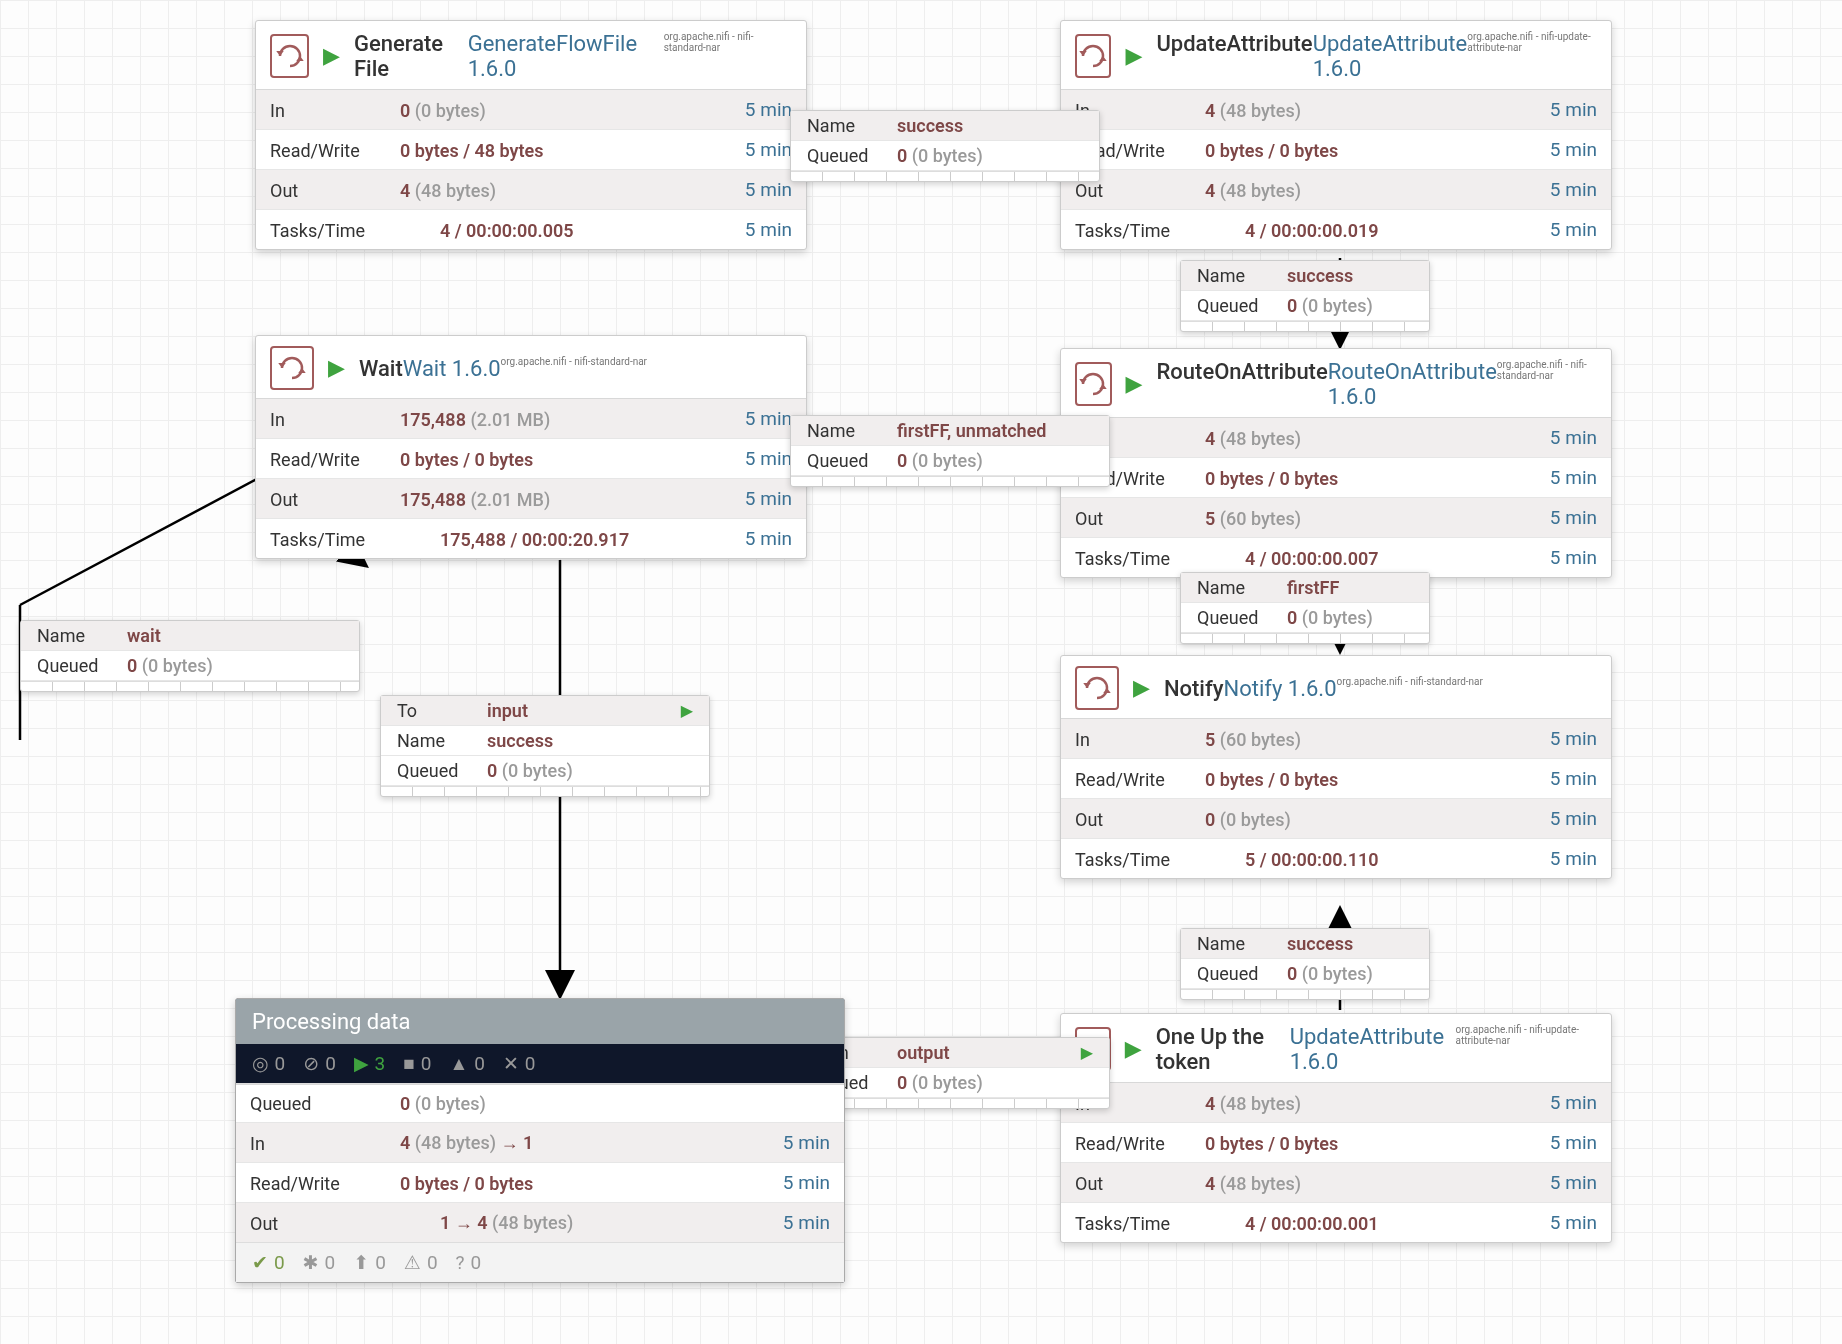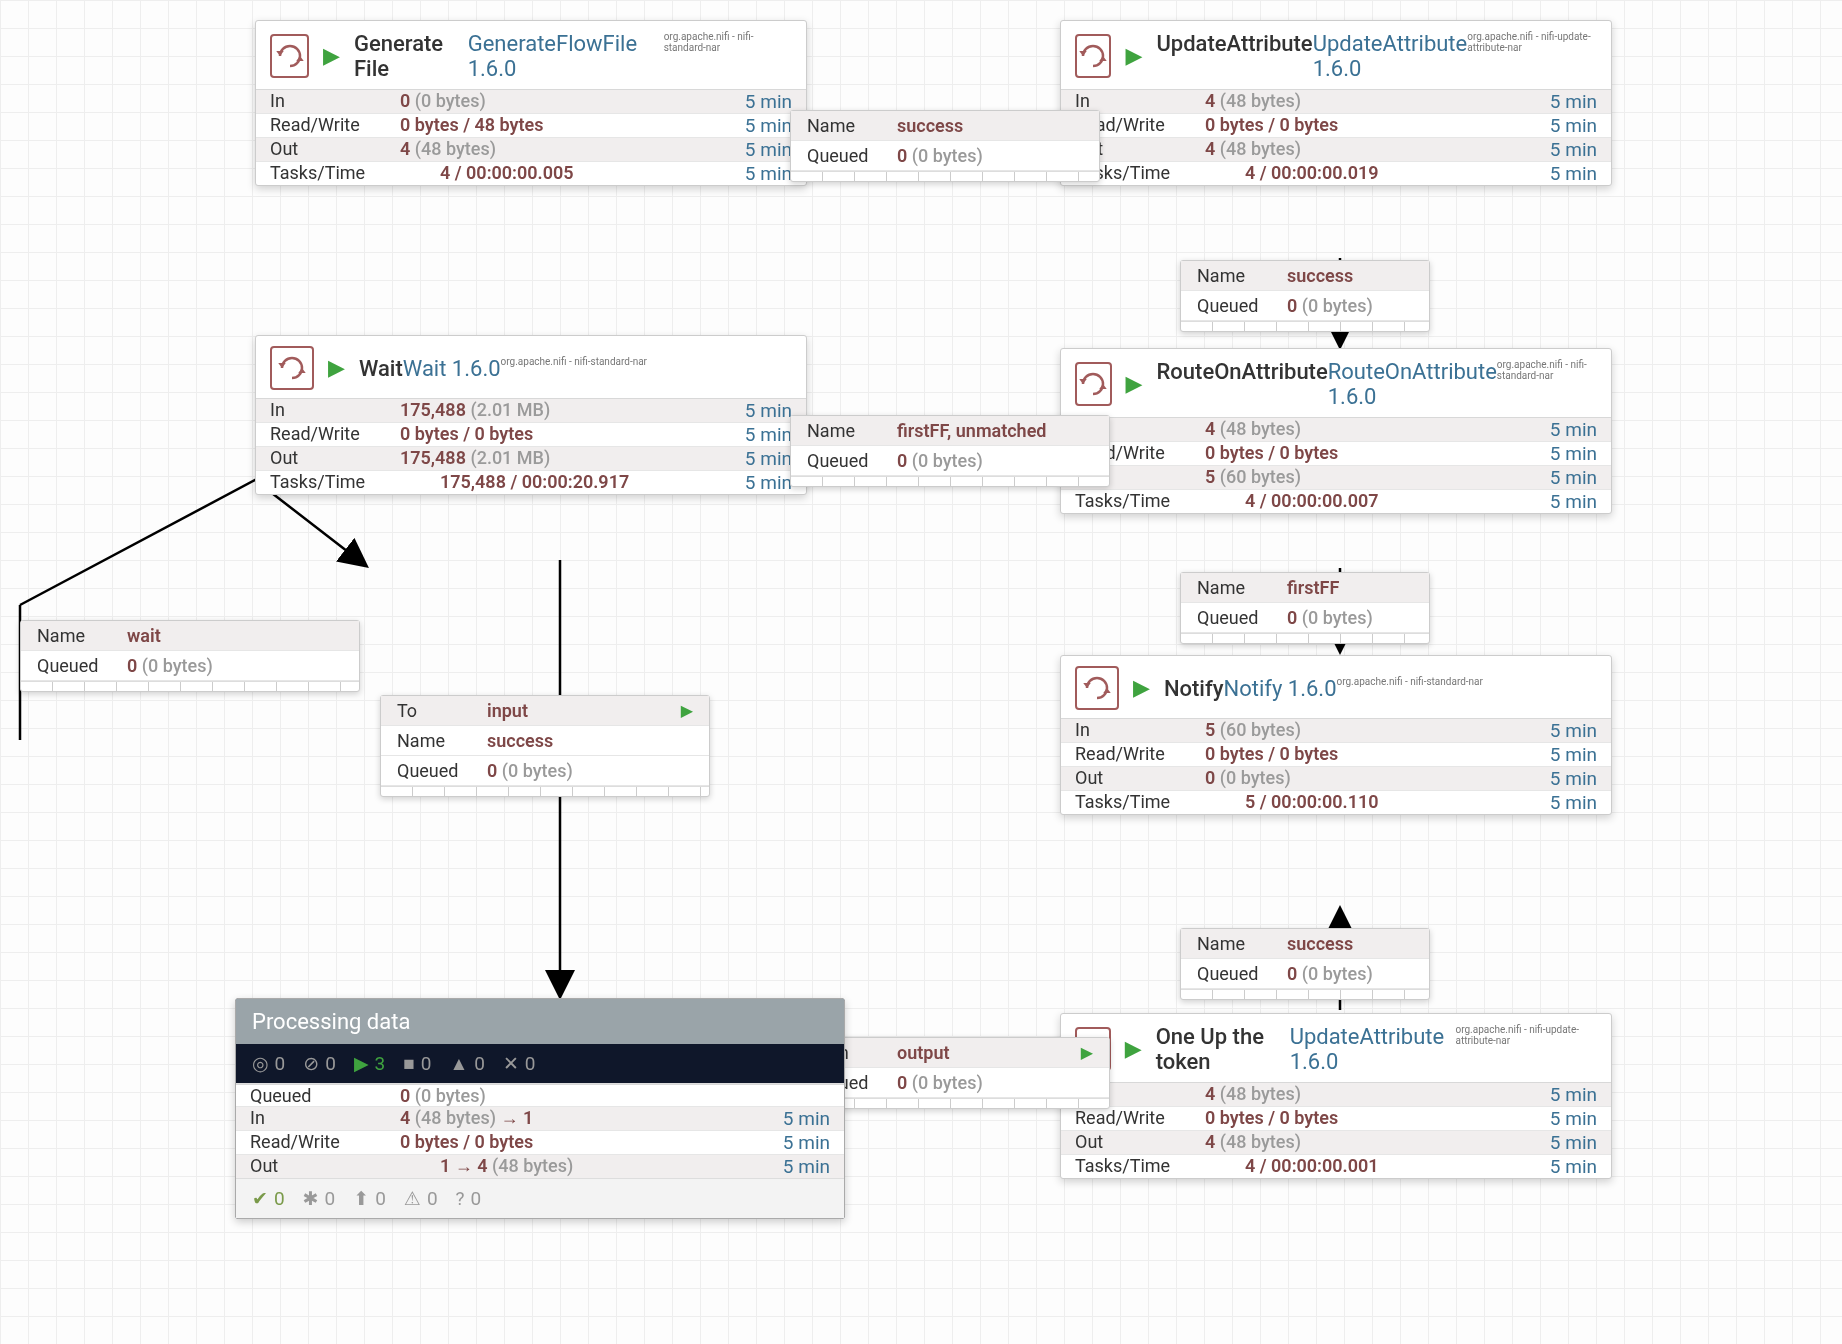--- a/index.html
+++ b/index.html
@@ -41,23 +41,23 @@
   }
   .proc-icon svg { width: 30px; height: 30px; }
   .run-icon { color: #3fa33f; font-size: 22px; line-height: 1; }
   .proc-titleblock { display: flex; flex-direction: row; }
   .proc-title { font-size: 22px; color: #333; font-weight: 500; }
   .proc-version { font-size: 22px; color: #3b7194; }
   .proc-bundle { font-size: 10px; color: #777; }
   .proc-stats { border-top: 1px solid #d8d8d8; }
   .stat-row {
     display: flex;
-    align-items: flex-start;
+    align-items: flex-end;
     border-bottom: 1px solid #e6e6e6;
-    padding: 0 14px;
+    padding: 8px 14px;
     font-size: 18px;
   }
   .stat-row:nth-child(odd) { background: #f1eeee; }
   .stat-row:last-child { border-bottom: none; gap: 40px; }
   .stat-label { width: 130px; color: #333; }
   .stat-value { flex: 1; color: #7e4747; font-weight: 600; }
   .stat-value .paren { color: #9a9a9a; font-weight: 500; }
   .stat-window { color: #3b7194; font-size: 19px; }
 
   

